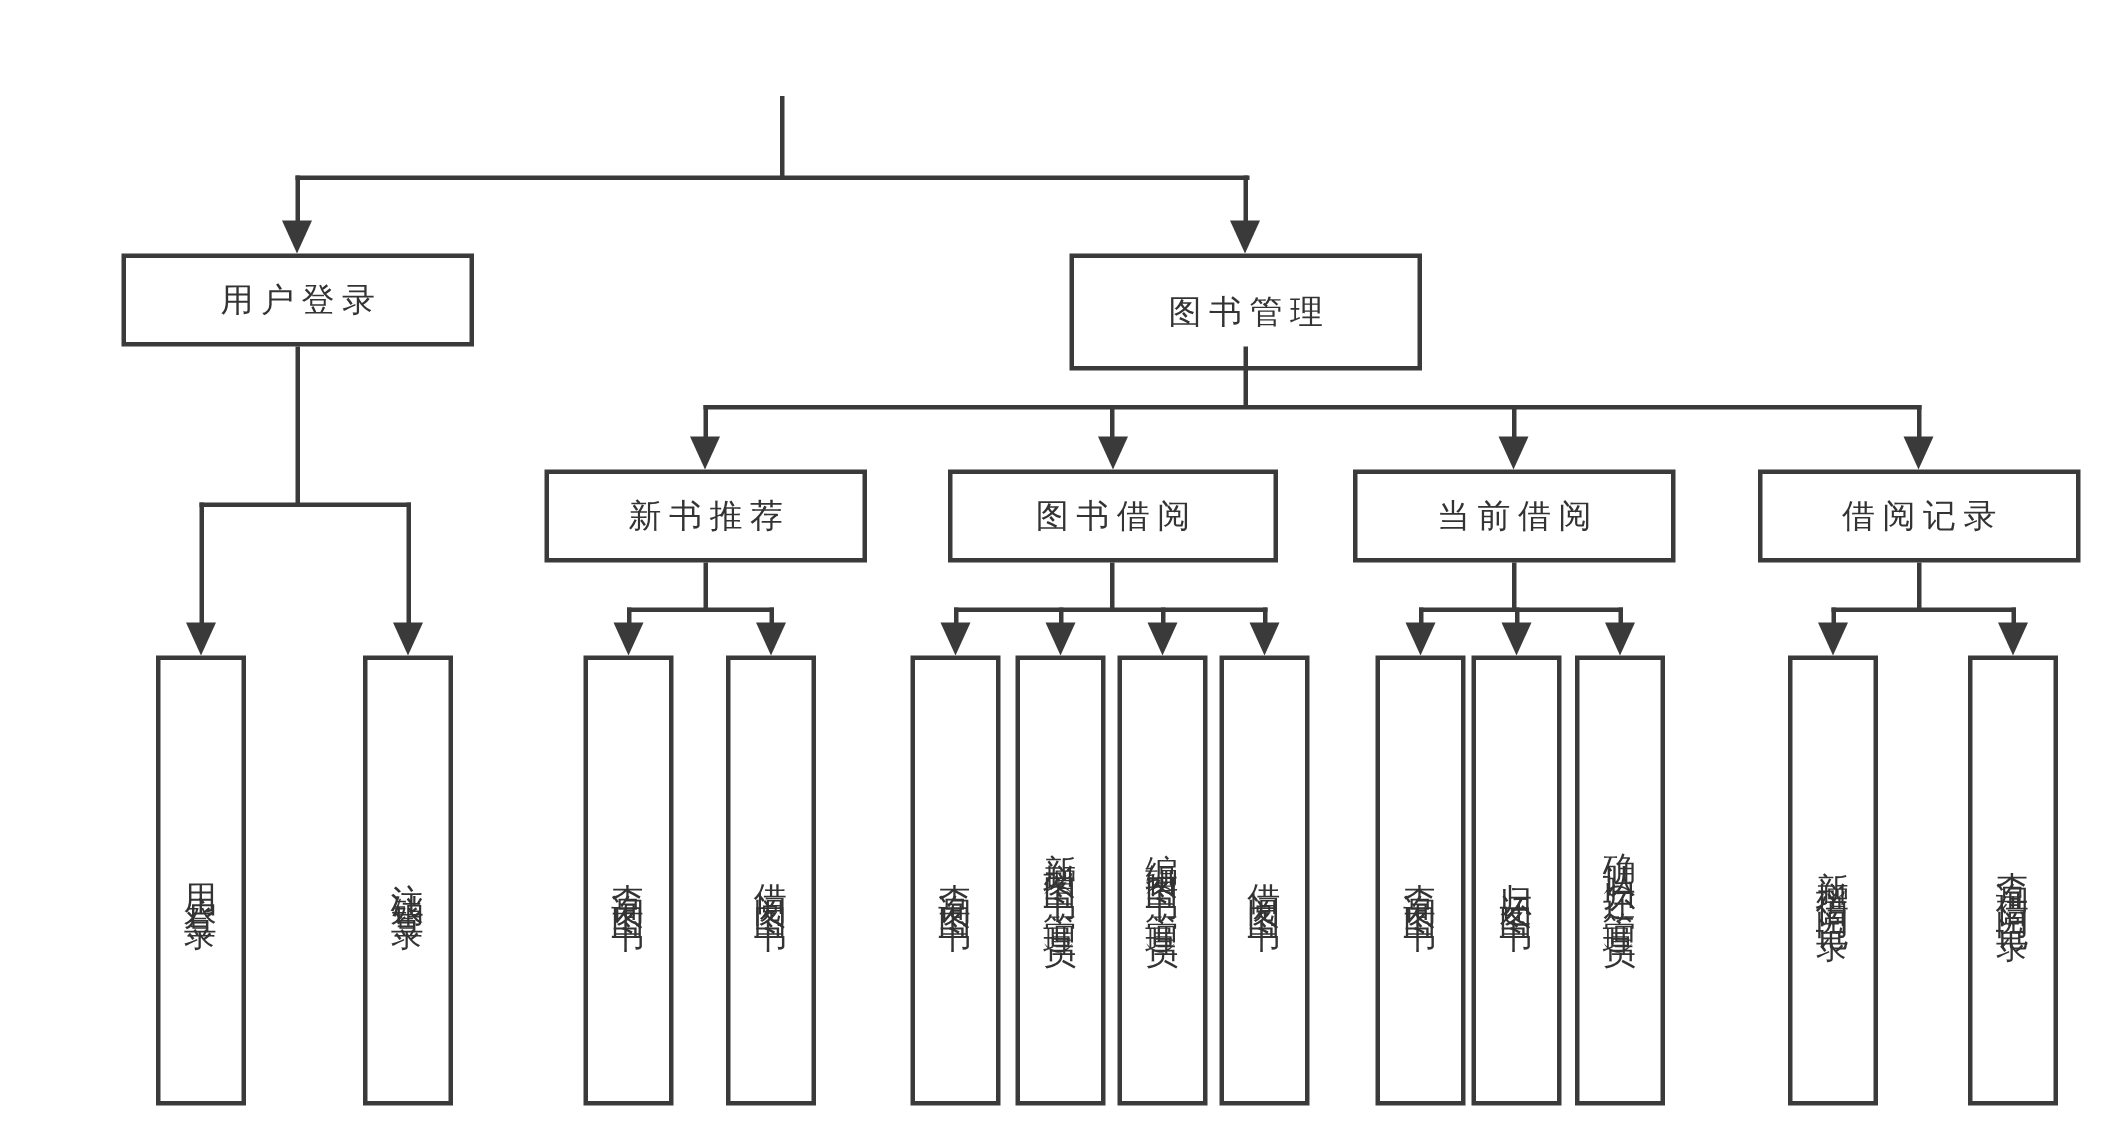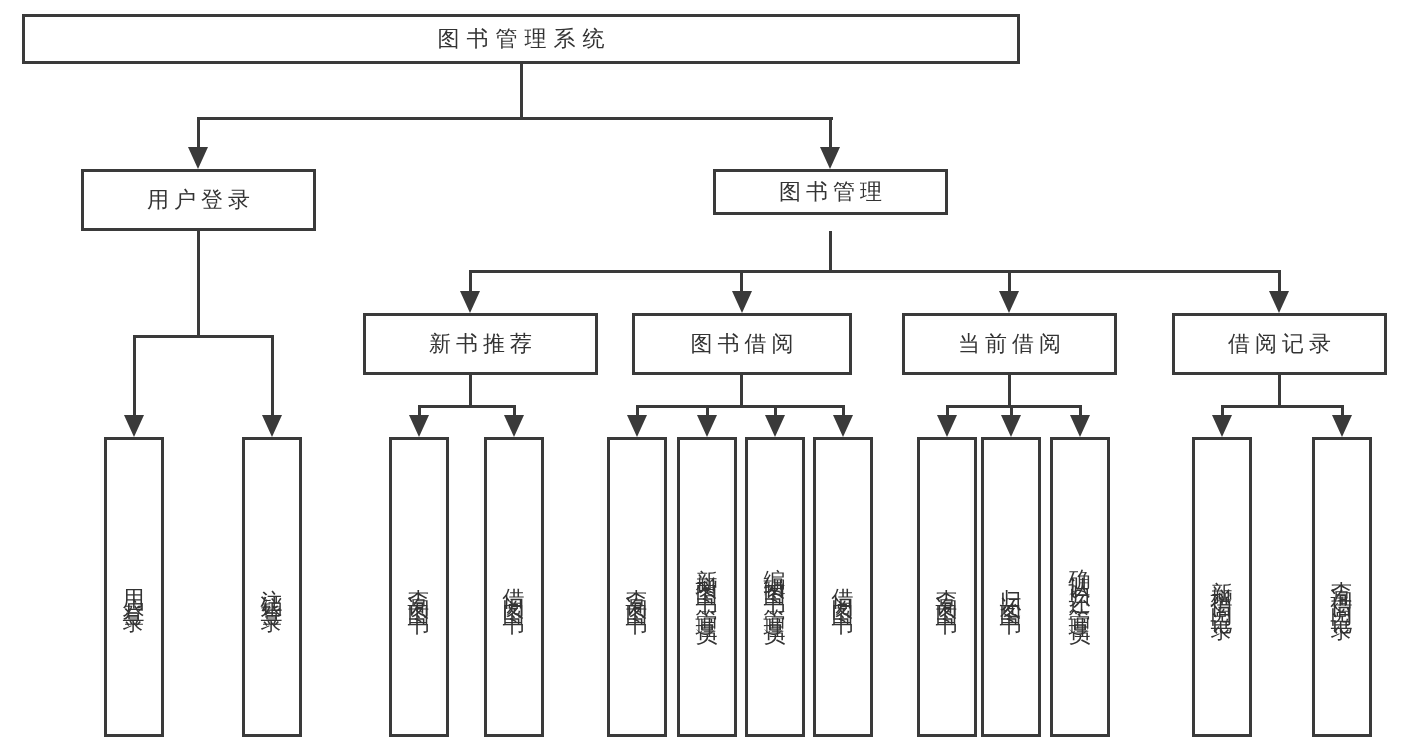--- a/index.html
+++ b/index.html
@@ -54,35 +54,32 @@
     color:var(--wm);
     z-index:6;
     white-space:nowrap;
   }
 </style>
 </head>
 <body>
 
 <div class="stage">
 
-  <div class="box" style="left:22px;top:14px;width:998px;height:50px;">
-    <span class="hlabel root-label">图书管理系统</span>
-  </div>
 
   <div class="ln" style="left:520px;top:64px;width:3px;height:56px;"></div>
   <div class="ln" style="left:197px;top:117px;width:636px;height:3px;"></div>
   <div class="ln" style="left:197px;top:117px;width:3px;height:33px;"></div>
   <div class="ar" style="left:188px;top:147px;"></div>
   <div class="ln" style="left:829px;top:117px;width:3px;height:33px;"></div>
   <div class="ar" style="left:820px;top:147px;"></div>
 
   <div class="box" style="left:81px;top:169px;width:235px;height:62px;">
     <span class="hlabel">用户登录</span>
   </div>
-  <div class="box" style="left:713px;top:169px;width:235px;height:46px;">
+  <div class="box" style="left:713px;top:169px;width:235px;height:78px;">
     <span class="hlabel">图书管理</span>
   </div>
 
   <div class="ln" style="left:197px;top:231px;width:3px;height:106px;"></div>
   <div class="ln" style="left:133px;top:335px;width:141px;height:3px;"></div>
   <div class="ln" style="left:133px;top:335px;width:3px;height:82px;"></div>
   <div class="ar" style="left:124px;top:415px;"></div>
   <div class="ln" style="left:271px;top:335px;width:3px;height:82px;"></div>
   <div class="ar" style="left:262px;top:415px;"></div>
 
@@ -90,21 +87,21 @@
   <div class="ln" style="left:469px;top:270px;width:812px;height:3px;"></div>
   <div class="ln" style="left:469px;top:270px;width:3px;height:23px;"></div>
   <div class="ar" style="left:460px;top:291px;"></div>
   <div class="ln" style="left:740px;top:270px;width:3px;height:23px;"></div>
   <div class="ar" style="left:732px;top:291px;"></div>
   <div class="ln" style="left:1008px;top:270px;width:3px;height:23px;"></div>
   <div class="ar" style="left:999px;top:291px;"></div>
   <div class="ln" style="left:1278px;top:270px;width:3px;height:23px;"></div>
   <div class="ar" style="left:1269px;top:291px;"></div>
 
-  <div class="box" style="left:363px;top:313px;width:235px;height:62px;">
+  <div class="box" style="left:363px;top:313px;width:215px;height:62px;">
     <span class="hlabel">新书推荐</span>
   </div>
   <div class="box" style="left:632px;top:313px;width:220px;height:62px;">
     <span class="hlabel">图书借阅</span>
   </div>
   <div class="box" style="left:902px;top:313px;width:215px;height:62px;">
     <span class="hlabel">当前借阅</span>
   </div>
   <div class="box" style="left:1172px;top:313px;width:215px;height:62px;">
     <span class="hlabel">借阅记录</span>

